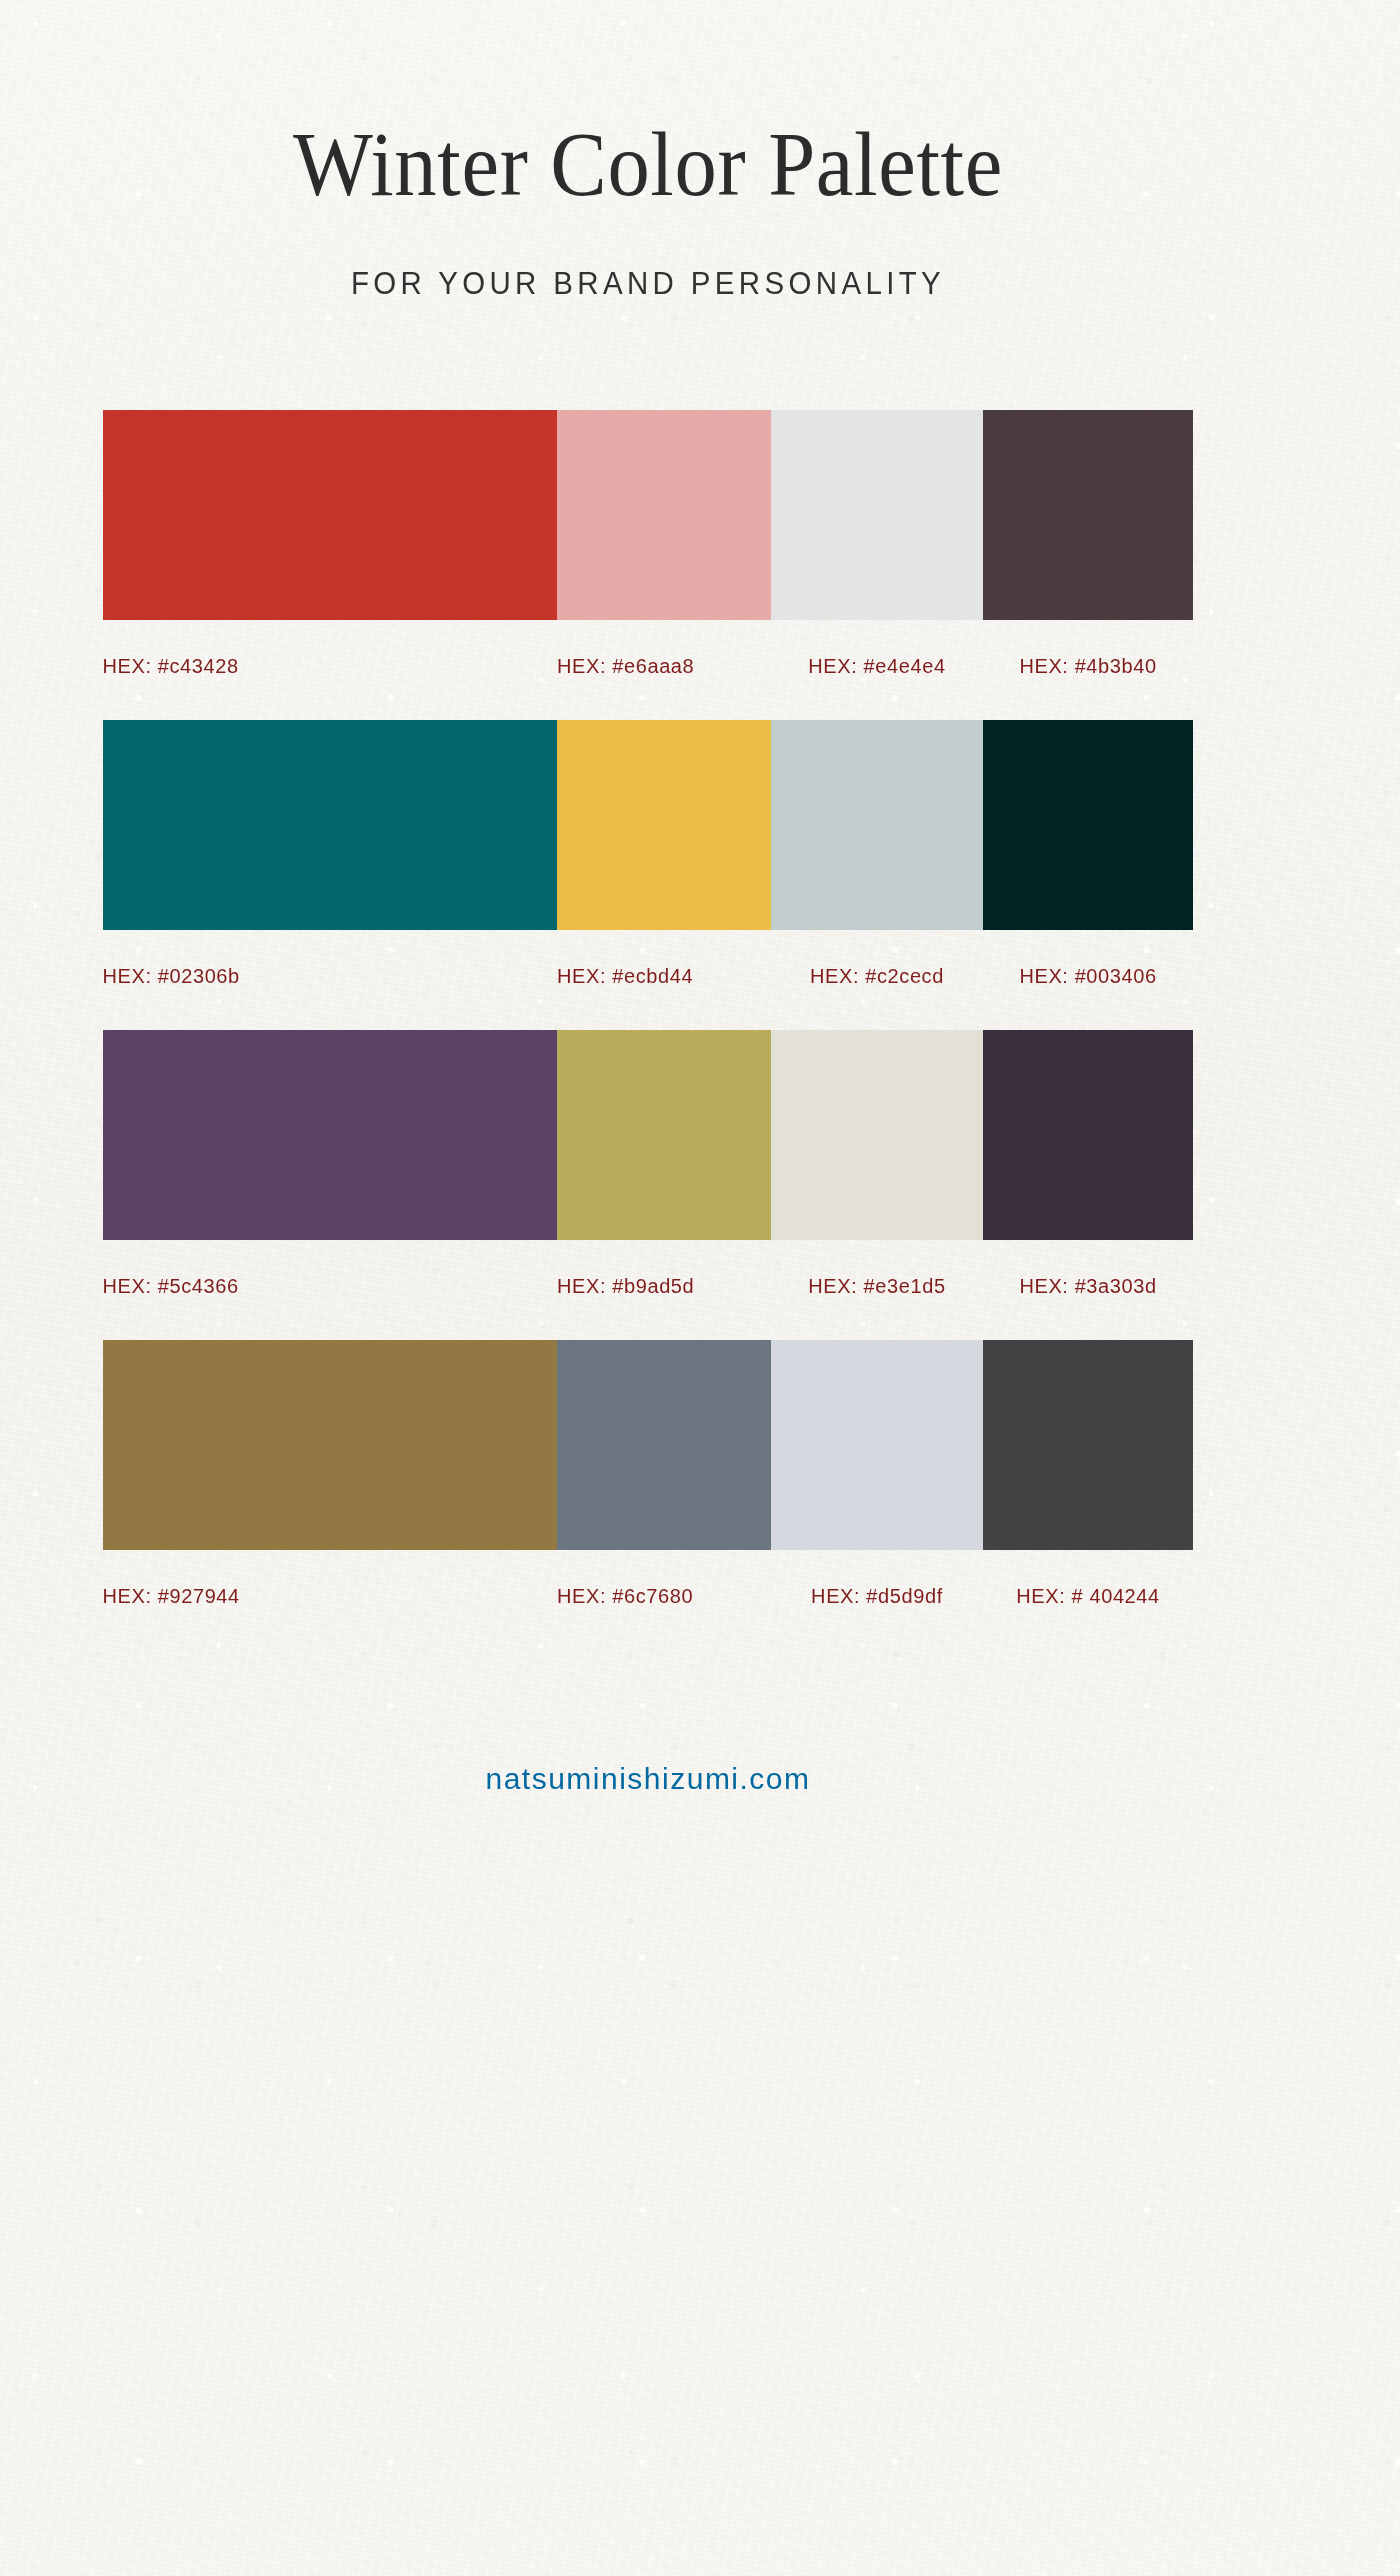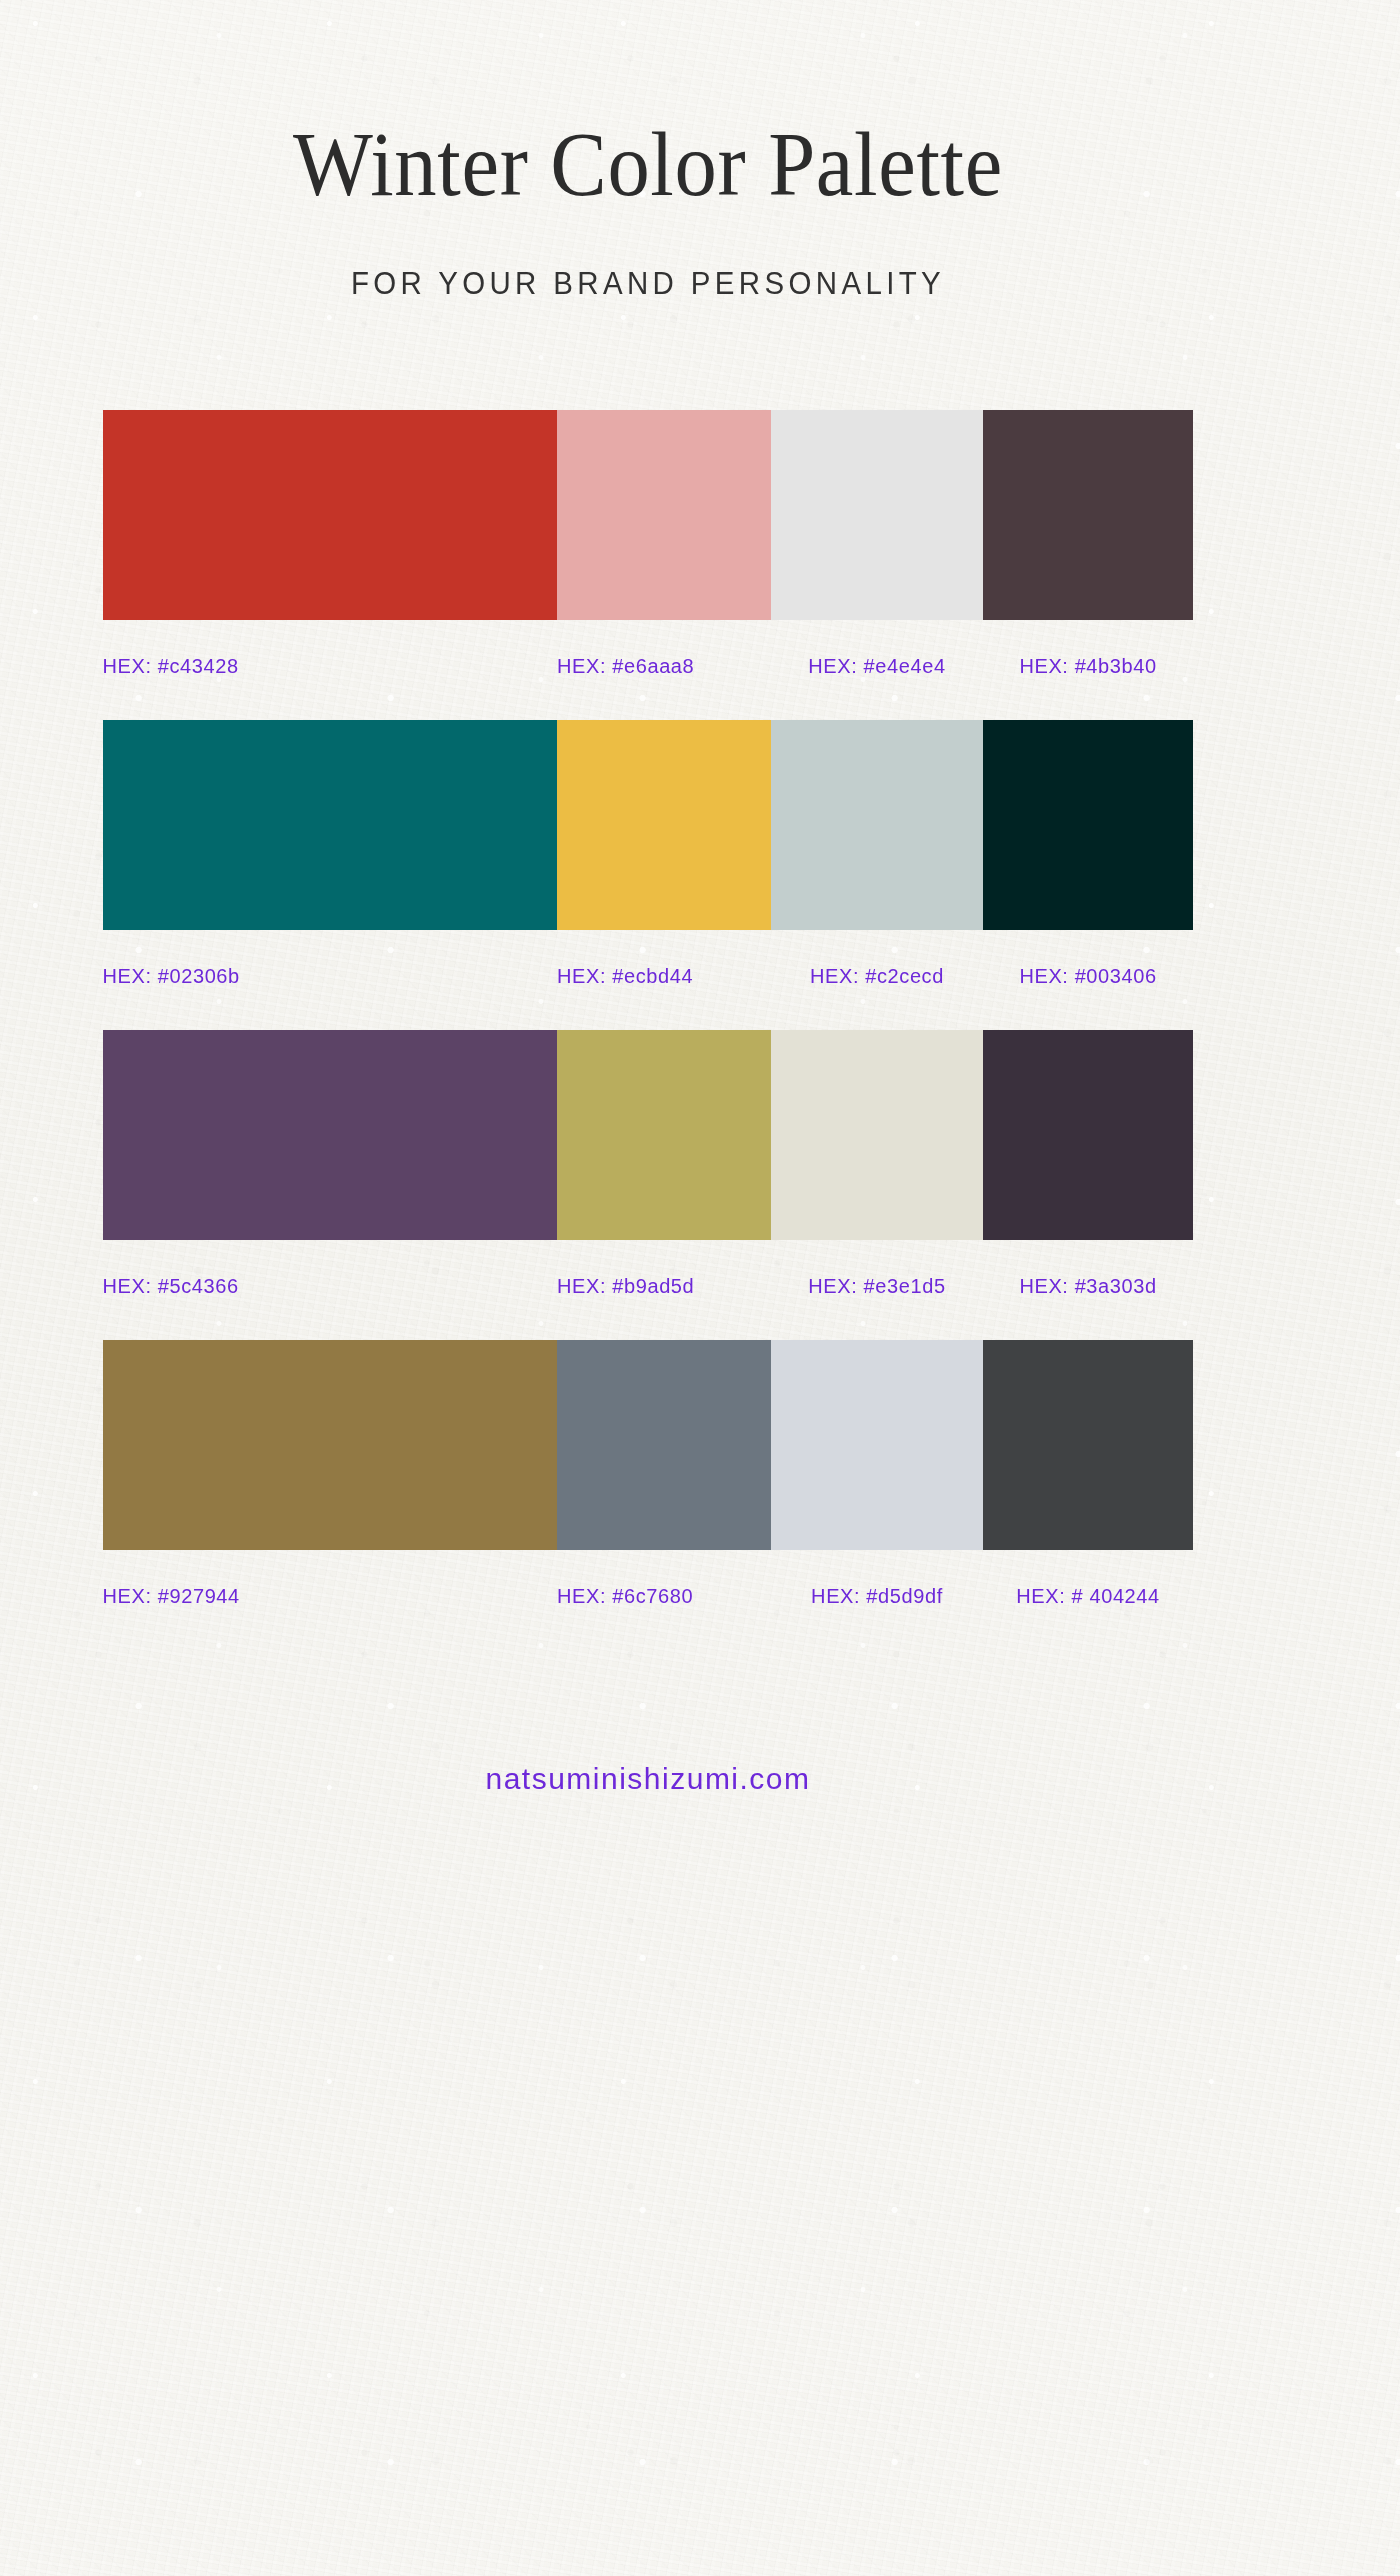--- a/index.html
+++ b/index.html
@@ -116,41 +116,41 @@
   .label-row {
     display: flex;
     width: 1091px;
     padding-top: 35px;
   }
 
   .swatch-label {
     font-family: "Liberation Sans", sans-serif;
     font-size: 20px;
     font-weight: 400;
-    color: #6d28d9;
+    color: #7f1d1d;
     letter-spacing: 0.6px;
     white-space: nowrap;
   }
 
   .swatch-label.w1 { width: 41.66%; text-align: left; }
   .swatch-label.w2 { width: 19.64%; text-align: left; }
   .swatch-label.w3 { width: 19.38%; text-align: center; }
   .swatch-label.w4 { width: 19.32%; text-align: center; }
 
   
   .footer {
     text-align: center;
     padding-top: 112px;
   }
 
   .footer-link {
     font-family: "Liberation Sans", sans-serif;
     font-size: 30px;
     font-weight: 400;
-    color: #6d28d9;
+    color: #0369a1;
     letter-spacing: 1.5px;
     text-decoration: none;
   }
 </style>
 </head>
 <body>
 
 <div id="paper-texture"></div>
 
 <div id="page">

